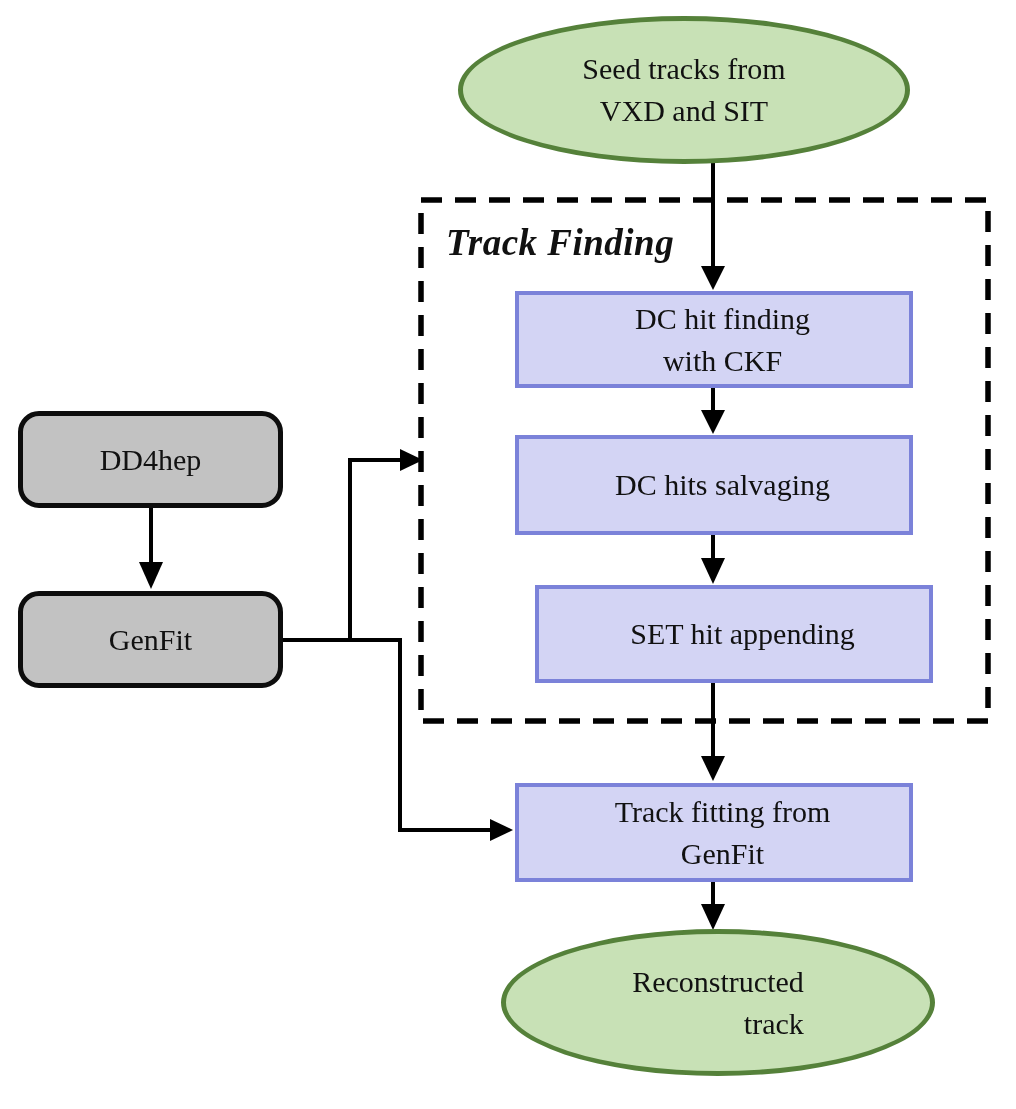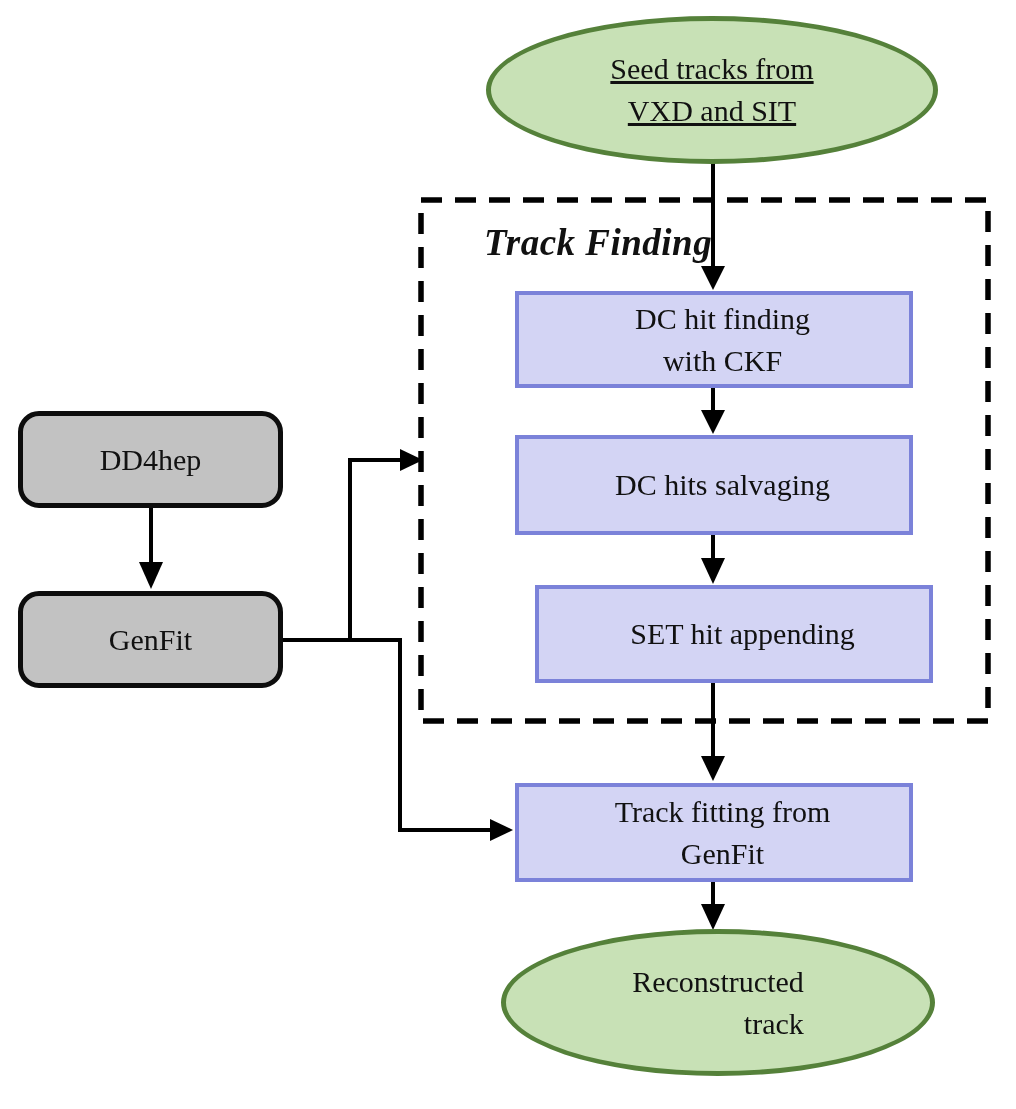--- a/index.html
+++ b/index.html
@@ -55,24 +55,23 @@
     border-radius: 21px;
   }
   .group-label {
     position: absolute;
     left: 446px;
     top: 221px;
     font-size: 37px;
     font-weight: bold;
     font-style: italic;
     letter-spacing: 0.5px;
-    margin-left: 38px;
   }
   
-  .n-seed       { left: 486px; top:  16px; width: 452px; height: 148px; text-decoration: underline; }
+  .n-seed       { left: 458px; top:  16px; width: 452px; height: 148px; }
   .n-dcfind     { left: 515px; top: 291px; width: 398px; height:  97px; }
   .n-dcsalv     { left: 515px; top: 435px; width: 398px; height: 100px; }
   .n-setapp     { left: 535px; top: 585px; width: 398px; height:  98px; }
   .n-trackfit   { left: 515px; top: 783px; width: 398px; height:  99px; }
   .n-dd4hep     { left:  18px; top: 411px; width: 265px; height:  97px; }
   .n-genfit     { left:  18px; top: 591px; width: 265px; height:  97px; }
   .n-reco       { left: 501px; top: 929px; width: 434px; height: 147px; text-align: right; }
 </style>
 </head>
 <body>

